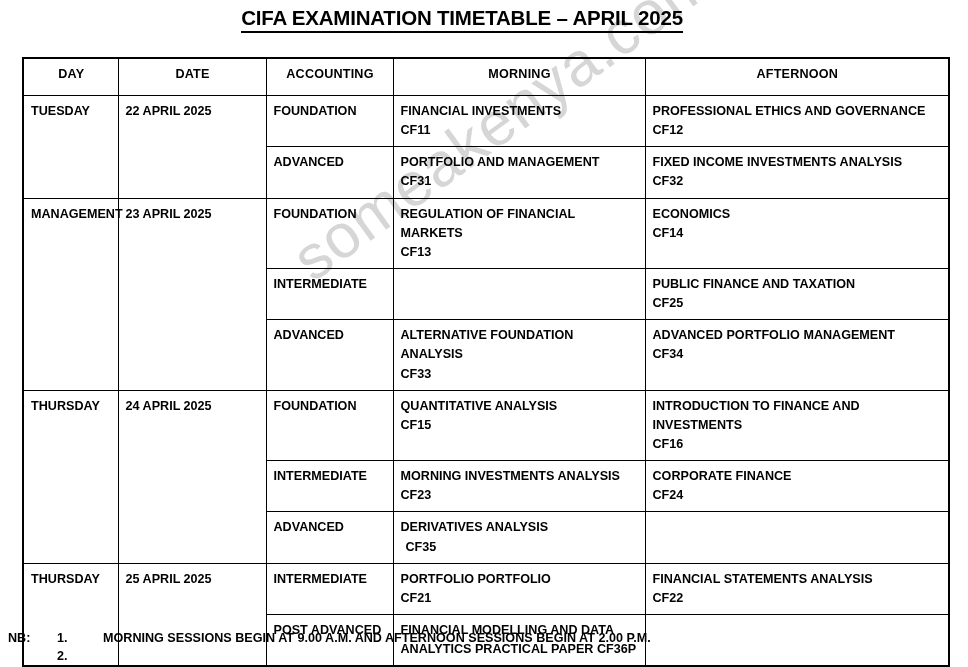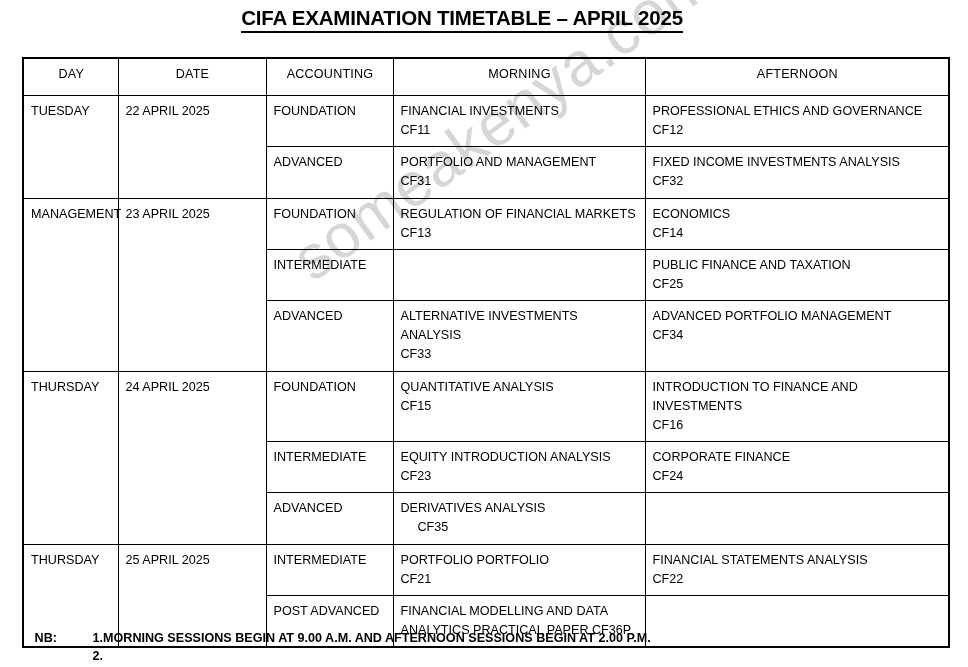--- a/index.html
+++ b/index.html
@@ -54,21 +54,21 @@
     table-layout:fixed;
     z-index:2;
     background:transparent;
   }
   table.tt td, table.tt th{
     border:1px solid #000;
     vertical-align:top;
     padding:6px 6px 6px 7px;
     font-size:12.6px;
     line-height:1.52;
-    font-weight:normal;
+    font-weight:bold;
     background:transparent;
   }
   table.tt{
     outline:none;
   }
   
   table.tt{ border:2px solid #000; }
 
   thead th{
     text-align:center;
@@ -83,33 +83,33 @@
   col.c-day{width:95px;}
   col.c-date{width:148px;}
   col.c-exam{width:127px;}
   col.c-morn{width:252px;}
   col.c-aft{width:304px;}
 
   td.day{padding-left:7px;}
   td.date{padding-left:17px;margin-left:45px;}
   td.exam{padding-left:8px;}
   td.sess{padding-left:9px;}
-  td.code-indent .code{padding-left:5px;margin-left:12px;}
+  td.code-indent .code{padding-left:5px;}
 
   .code{display:block;}
 
   .notes{
     position:absolute;
     left:8px; top:629px;
     font-size:12.6px;
     font-weight:bold;
     z-index:3;
     line-height:1.45;
   }
-  .note-row{display:flex;text-align:right;}
+  .note-row{display:flex;}
   .note-lbl{width:49px;flex:0 0 49px;}
   .note-num{width:46px;flex:0 0 46px;}
   .note-txt{flex:1 1 auto;white-space:nowrap;}
 </style>
 </head>
 <body>
 
 <div class="page">
 
   <div class="watermark">someakenya.com</div>
@@ -180,21 +180,21 @@
           <span class="code"></span>
         </td>
         <td class="sess">
           <span>PUBLIC FINANCE AND TAXATION</span>
           <span class="code">CF25</span>
         </td>
       </tr>
       <tr>
         <td class="exam">ADVANCED</td>
         <td class="sess">
-          <span>ALTERNATIVE INVESTMENTS ANALYSIS</span>
+          <span>ALTERNATIVE FOUNDATION ANALYSIS</span>
           <span class="code">CF33</span>
         </td>
         <td class="sess">
           <span>ADVANCED PORTFOLIO MANAGEMENT</span>
           <span class="code">CF34</span>
         </td>
       </tr>
 
       <tr>
         <td class="day" rowspan="3">THURSDAY</td>
@@ -205,21 +205,21 @@
           <span class="code">CF15</span>
         </td>
         <td class="sess">
           <span>INTRODUCTION TO FINANCE AND INVESTMENTS</span>
           <span class="code">CF16</span>
         </td>
       </tr>
       <tr>
         <td class="exam">INTERMEDIATE</td>
         <td class="sess">
-          <span>EQUITY INTRODUCTION ANALYSIS</span>
+          <span>MORNING INVESTMENTS ANALYSIS</span>
           <span class="code">CF23</span>
         </td>
         <td class="sess">
           <span>CORPORATE FINANCE</span>
           <span class="code">CF24</span>
         </td>
       </tr>
       <tr>
         <td class="exam">ADVANCED</td>
         <td class="sess code-indent">

